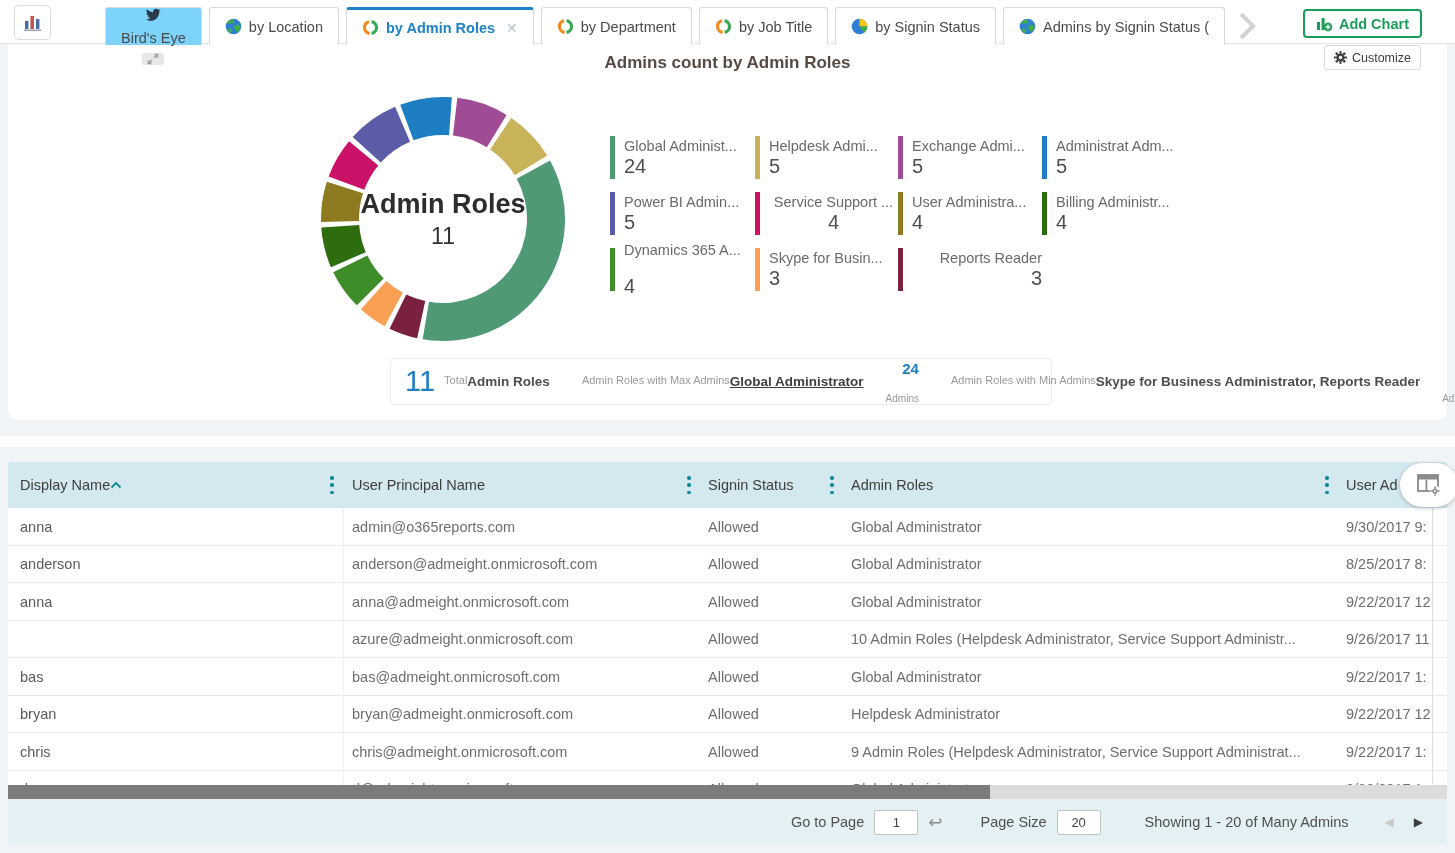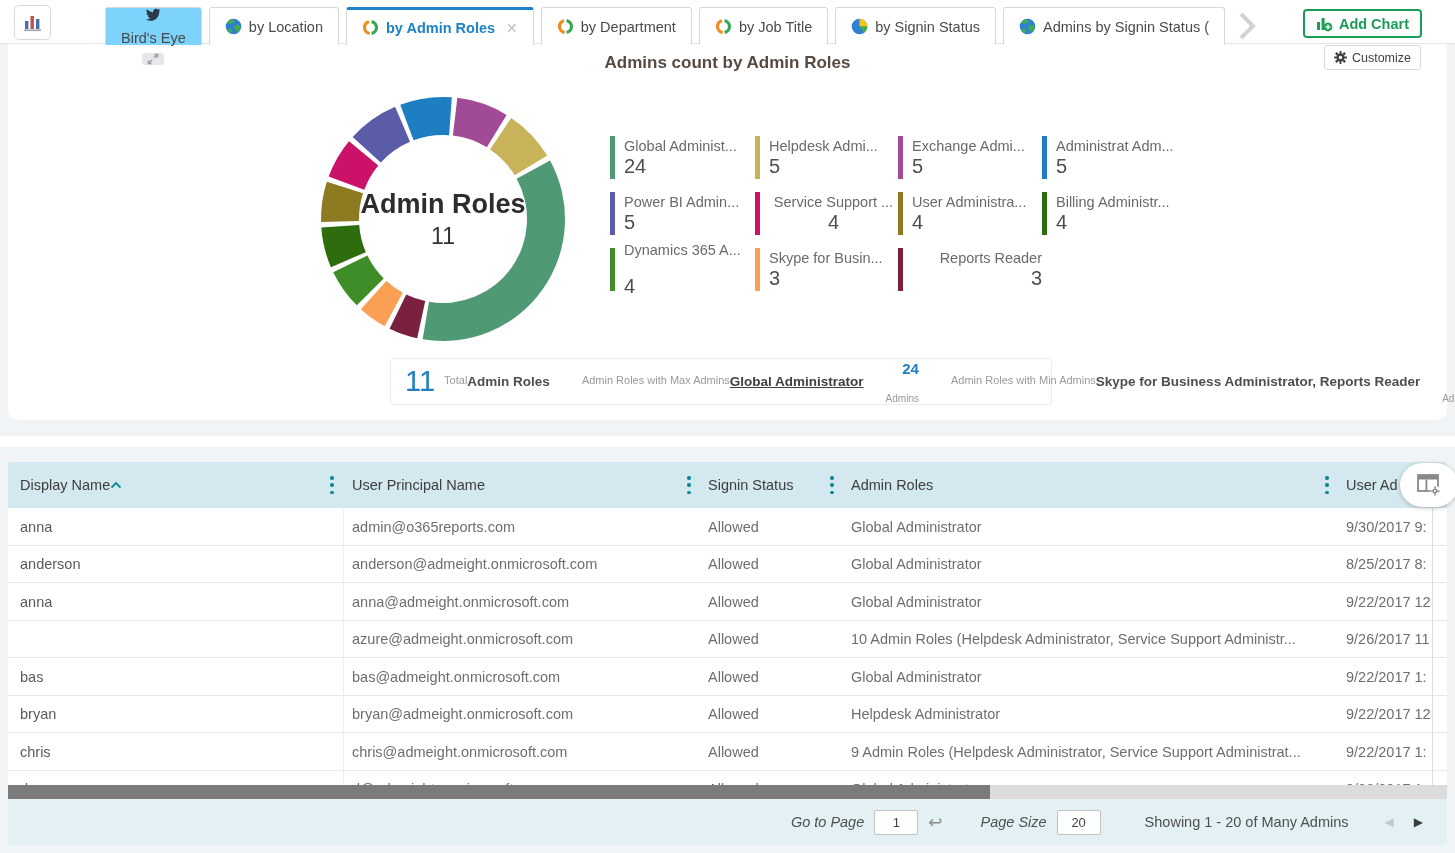--- a/index.html
+++ b/index.html
@@ -57,21 +57,21 @@
   .cell-vline { position:absolute; left:335px; top:0; height:37.5px; width:1px; background:#efefef; }
   .td.c2 { left:344px; width:340px; }
   .td.c3 { left:700px; width:130px; }
   .td.c4 { left:843px; width:482px; }
   .td.c5 { left:1338px; width:104px; }
   .right-vline { position:absolute; left:1424px; top:46px; height:277px; width:1px; background:#ddd; }
   .colchooser { position:absolute; left:1392px; top:1px; width:58px; height:44px; background:#fff; border-radius:22px; box-shadow:0 1px 4px rgba(0,0,0,0.25); display:flex; align-items:center; justify-content:center; cursor:pointer; z-index:5; }
   .hscroll { position:absolute; left:0; top:323px; width:1439px; height:14px; background:#dcdcdc; }
   .hscroll .thumb { position:absolute; left:0; top:0; height:14px; width:982px; background:#7b7b7b; cursor:pointer; }
   .pager { position:absolute; left:0; top:337px; width:1439px; height:46px; background:#e3f1f5; display:flex; align-items:center; justify-content:flex-end; font-size:14.5px; color:#4f4f4f; }
-  .pager .lbl { white-space:nowrap;font-style:italic; }
+  .pager .lbl { white-space:nowrap; }
   .pager input { width:44px; height:25px; border:1px solid #c2c2c2; border-radius:2px; background:#fff; text-align:center; font-size:13px; color:#444; font-family:"Liberation Sans",sans-serif; margin:0 10px; }
   .pager .return-arrow { color:#8a8a8a; font-size:17px; margin-right:38px; cursor:pointer; }
   .pager .showing { margin-left:34px; margin-right:36px; white-space:nowrap; }
   .pg-arrow { font-size:12px; cursor:pointer; }
   .pg-arrow.prev { color:#c9c9c9; margin-right:20px; }
   .pg-arrow.next { color:#3d3d3d; margin-right:24px; }
 </style>
 </head>
 <body>
 

